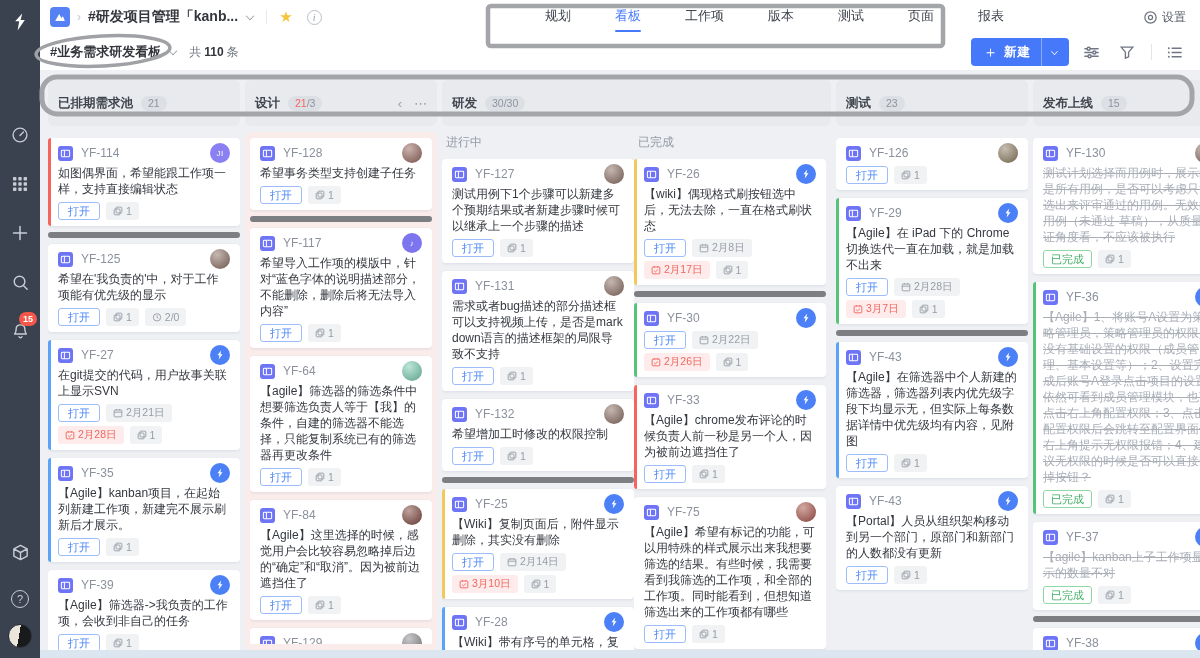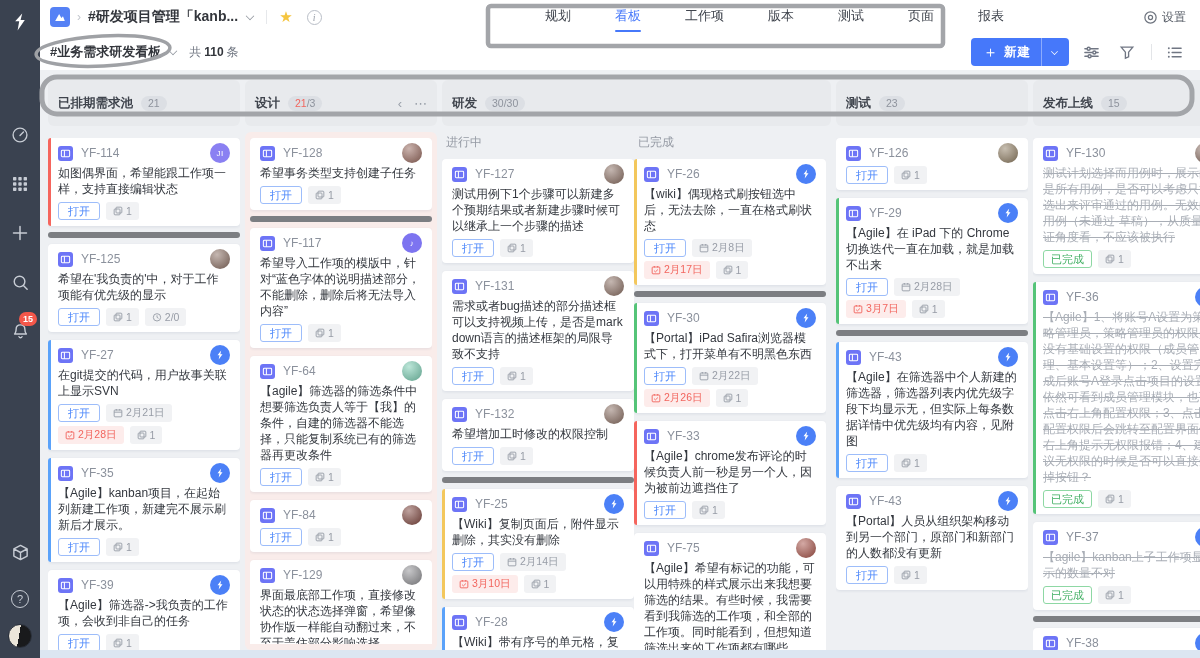--- a/index.html
+++ b/index.html
@@ -480,20 +480,21 @@
             <div class="card-head">
               <span class="type-icon">
                 <svg viewBox="0 0 16 16" width="11" height="11">
                   <rect x="2" y="3.2" width="12" height="9.6" rx="1.4" fill="none" stroke="#fff" stroke-width="1.5"></rect>
                   <path d="M6.4 3.2 V12.8" stroke="#fff" stroke-width="1.5"></path>
                 </svg>
               </span>
               <span class="card-id">YF-84</span>
               <div class="avatar photo" style="background-color: rgb(126, 69, 61);"></div>
             </div>
+            <p class="card-text">【Agile】这里选择的时候，感觉用户会比较容易忽略掉后边的“确定”和“取消”。因为被前边遮挡住了</p>
             <div class="chips">
               <button class="chip open">打开</button>
               <span class="chip">
                 <span style="display: inline-flex;">
                   <svg viewBox="0 0 12 12">
                     <rect x="3.6" y="1.4" width="7" height="7" rx="1"></rect>
                     <rect x="1.4" y="3.6" width="7" height="7" rx="1"></rect>
                   </svg>
                 </span>
                 <span>1</span>
@@ -726,21 +727,20 @@
                     <path d="M6.4 3.2 V12.8" stroke="#fff" stroke-width="1.5"></path>
                   </svg>
                 </span>
                 <span class="card-id">YF-30</span>
                 <div class="avatar logo">
                   <svg viewBox="0 0 20 20" width="12" height="12">
                     <path d="M12 2.5 L5.8 10.4 h3.4 l-1.4 7 6.4-8.8 h-3.6 z" fill="#fff"></path>
                   </svg>
                 </div>
               </div>
-              <p class="card-text">【Portal】iPad Safira浏览器模式下，打开菜单有不明黑色东西</p>
               <div class="chips">
                 <button class="chip open">打开</button>
                 <span class="chip">
                   <span style="display: inline-flex;">
                     <svg viewBox="0 0 12 12">
                       <rect x="1.4" y="2.4" width="9.2" height="8.2" rx="1"></rect>
                       <path d="M1.4 5 H10.6 M4 1.2 V3 M8 1.2 V3"></path>
                     </svg>
                   </span>
                   <span>2月22日</span>

